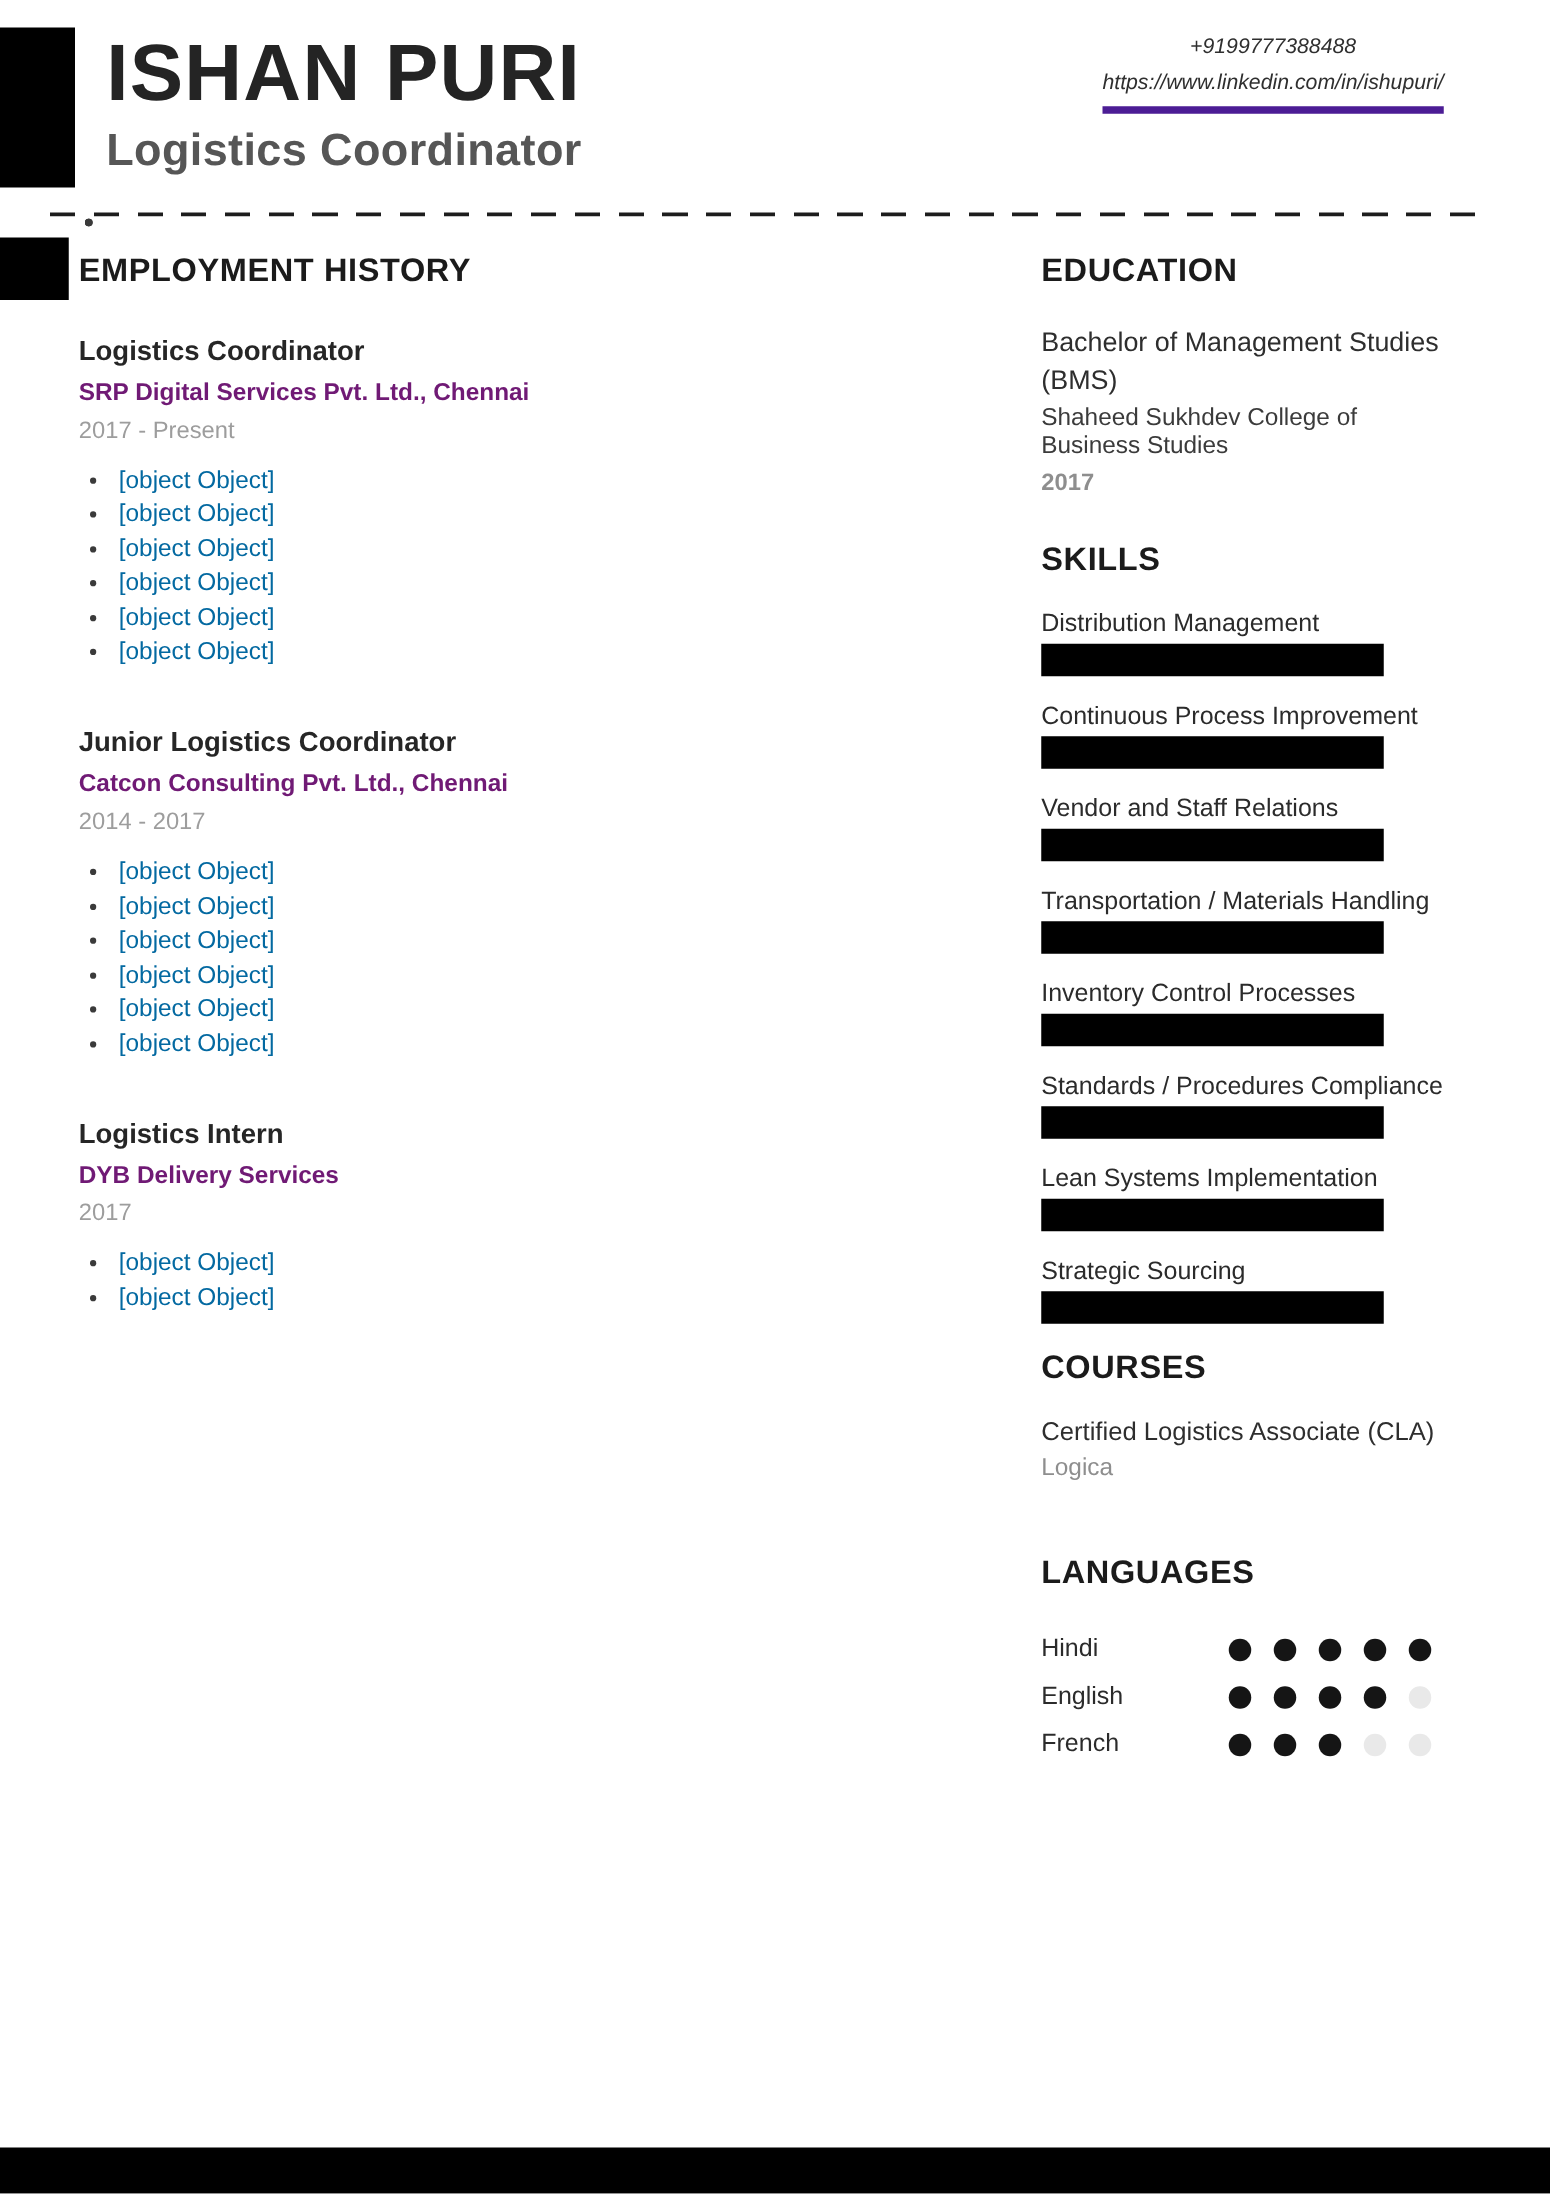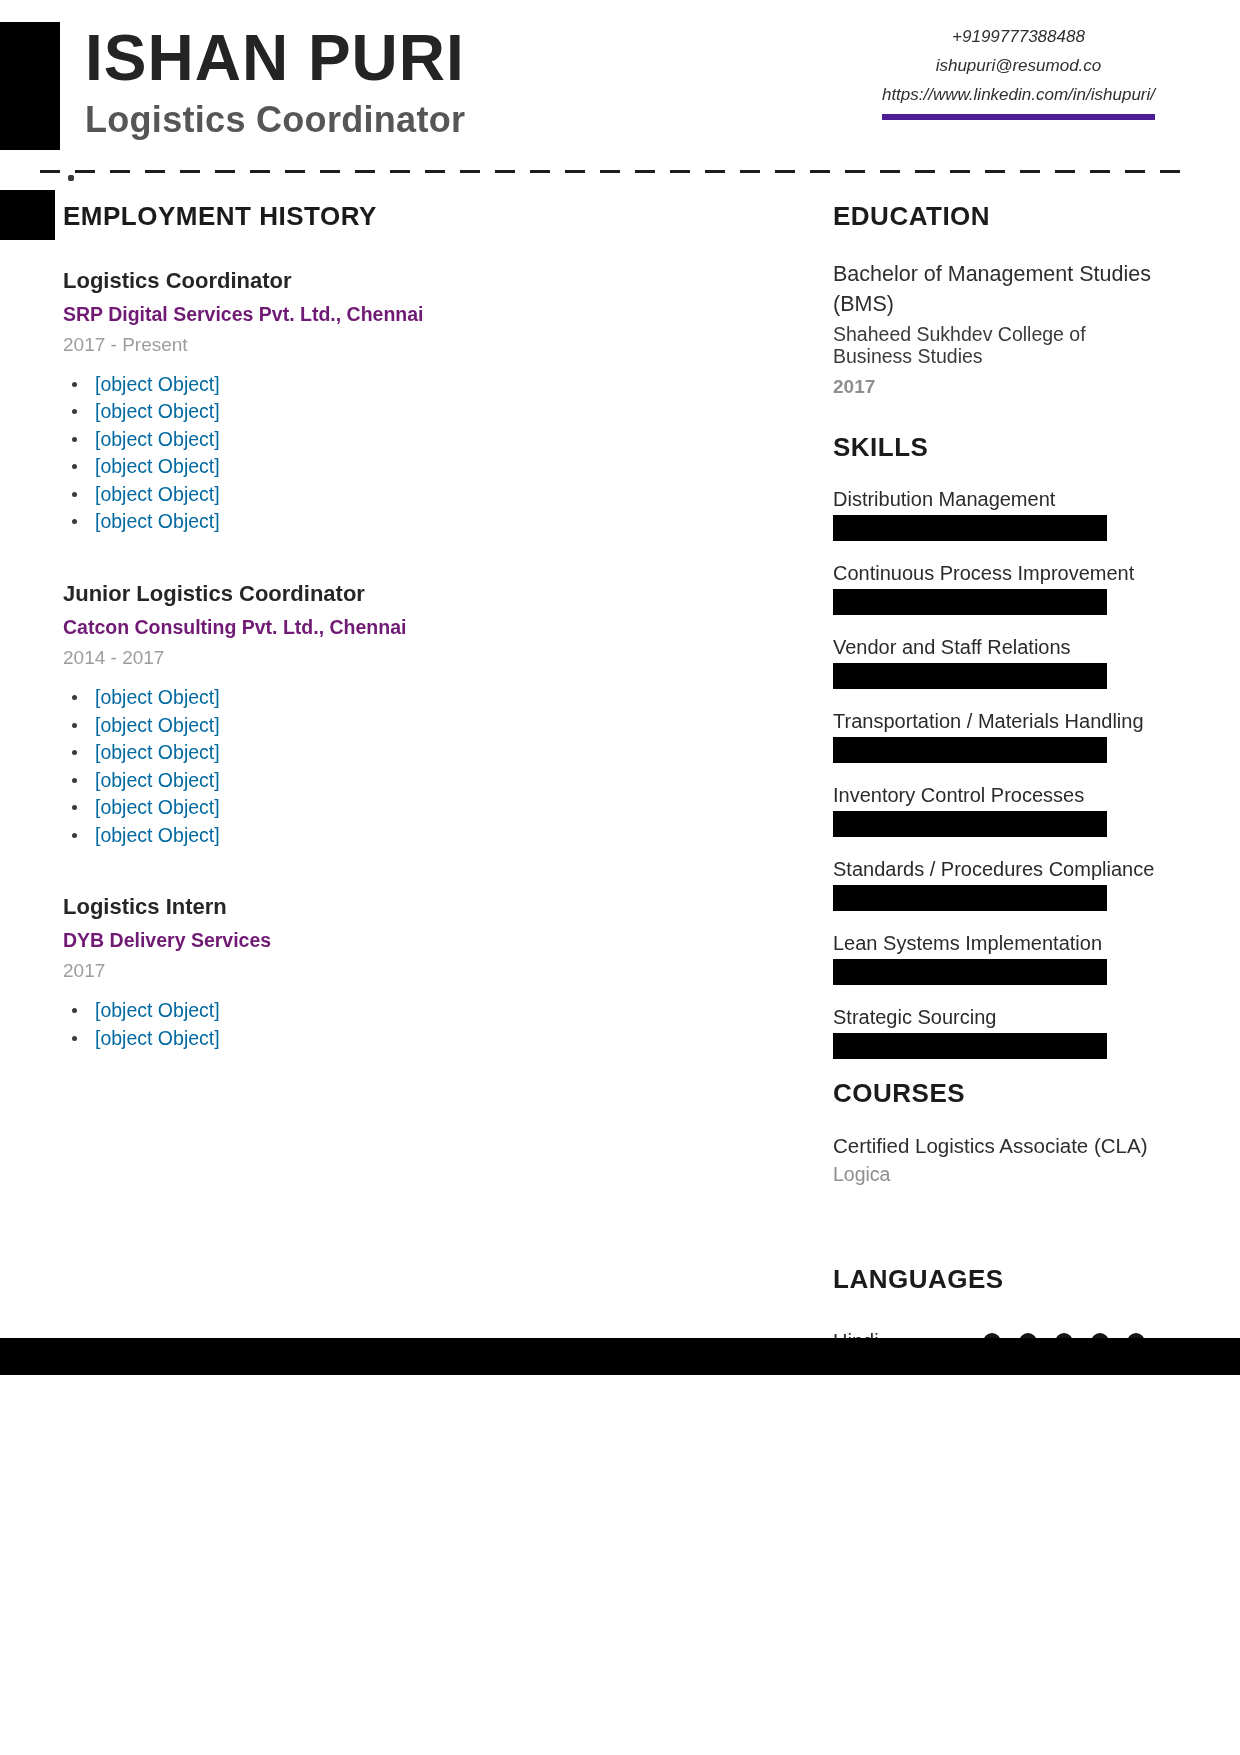--- a/index.html
+++ b/index.html
@@ -1,17 +1,17 @@
 <!DOCTYPE html>
 <html><head>
 <meta charset="utf-8">
 <style>
   html,body { margin:0; padding:0; background:#ffffff; }
   .page {
-    position:relative; width:1240px; height:1375px; background:#ffffff;
+    position:relative; width:1240px; height:1755px; background:#ffffff;
     font-family:"Liberation Sans","DejaVu Sans",sans-serif; color:#333;
     overflow:hidden;
   }
   
   .header-accent { position:absolute; left:0; top:22px; width:60px; height:128px; background:#000; }
   .header-row { display:flex; justify-content:space-between; align-items:flex-start; padding:28px 85px 0 85px; }
   .name { font-size:64px; font-weight:700; color:#242424; letter-spacing:1px; line-height:0.95; margin:0; }
   .person-title { font-size:36px; font-weight:700; color:#565656; margin-top:10px; letter-spacing:0.3px; }
   .contact { text-align:center; font-size:17px; line-height:29px; color:#2f2f2f; margin-top:-6px;font-style:italic; }
   .contact-link-underline { display:inline-block; border-bottom:6px solid #4c1d95; padding-bottom:5px; }
@@ -47,21 +47,21 @@
   .skills-heading { margin-top:36px; }
   .skills-list { margin-top:28px; }
   .skills-list > div { margin-bottom:21px; }
   .skill-label { font-size:20px; color:#2b2b2b; line-height:22px; }
   .skill-bar { width:274px; height:26px; background:#000; margin-top:5px; }
   
   .courses-heading { margin-top:9px; }
   .course-name { font-size:20.5px; color:#2e2e2e; line-height:24px; margin-top:28px; }
   .course-provider { font-size:19.5px; color:#8e8e8e; margin-top:5px; }
   
-  .languages-heading { margin-top:80px; }
+  .languages-heading { margin-top:58px; }
   .languages-list { margin-top:38px; }
   .languages-list > div { display:flex; align-items:center; height:24px; margin-bottom:14px; }
   .lang-name { width:150px; font-size:20px; color:#2b2b2b; flex:none; }
   .dots { display:flex; gap:18px; }
   .dot { width:18px; height:18px; border-radius:50%; background:#e9e9e9; flex:none; }
   .dot.filled { background:#151515; }
   
   .footer-bar { position:absolute; left:0; bottom:0; width:1240px; height:37px; background:#000; }
 </style>
 </head>
@@ -71,21 +71,20 @@
 
   <div class="header-accent"></div>
 
   <div class="header-row">
     <div>
       <h1 class="name">ISHAN PURI</h1>
       <div class="person-title">Logistics Coordinator</div>
     </div>
     <div class="contact">
       <div>+9199777388488</div>
-      <div>ishupuri@resumod.co</div>
       <div>
         <span class="contact-link-underline">https://www.linkedin.com/in/ishupuri/</span>
       </div>
     </div>
   </div>
 
   <ul class="summary">
 
   <li></li>
       <li></li>

